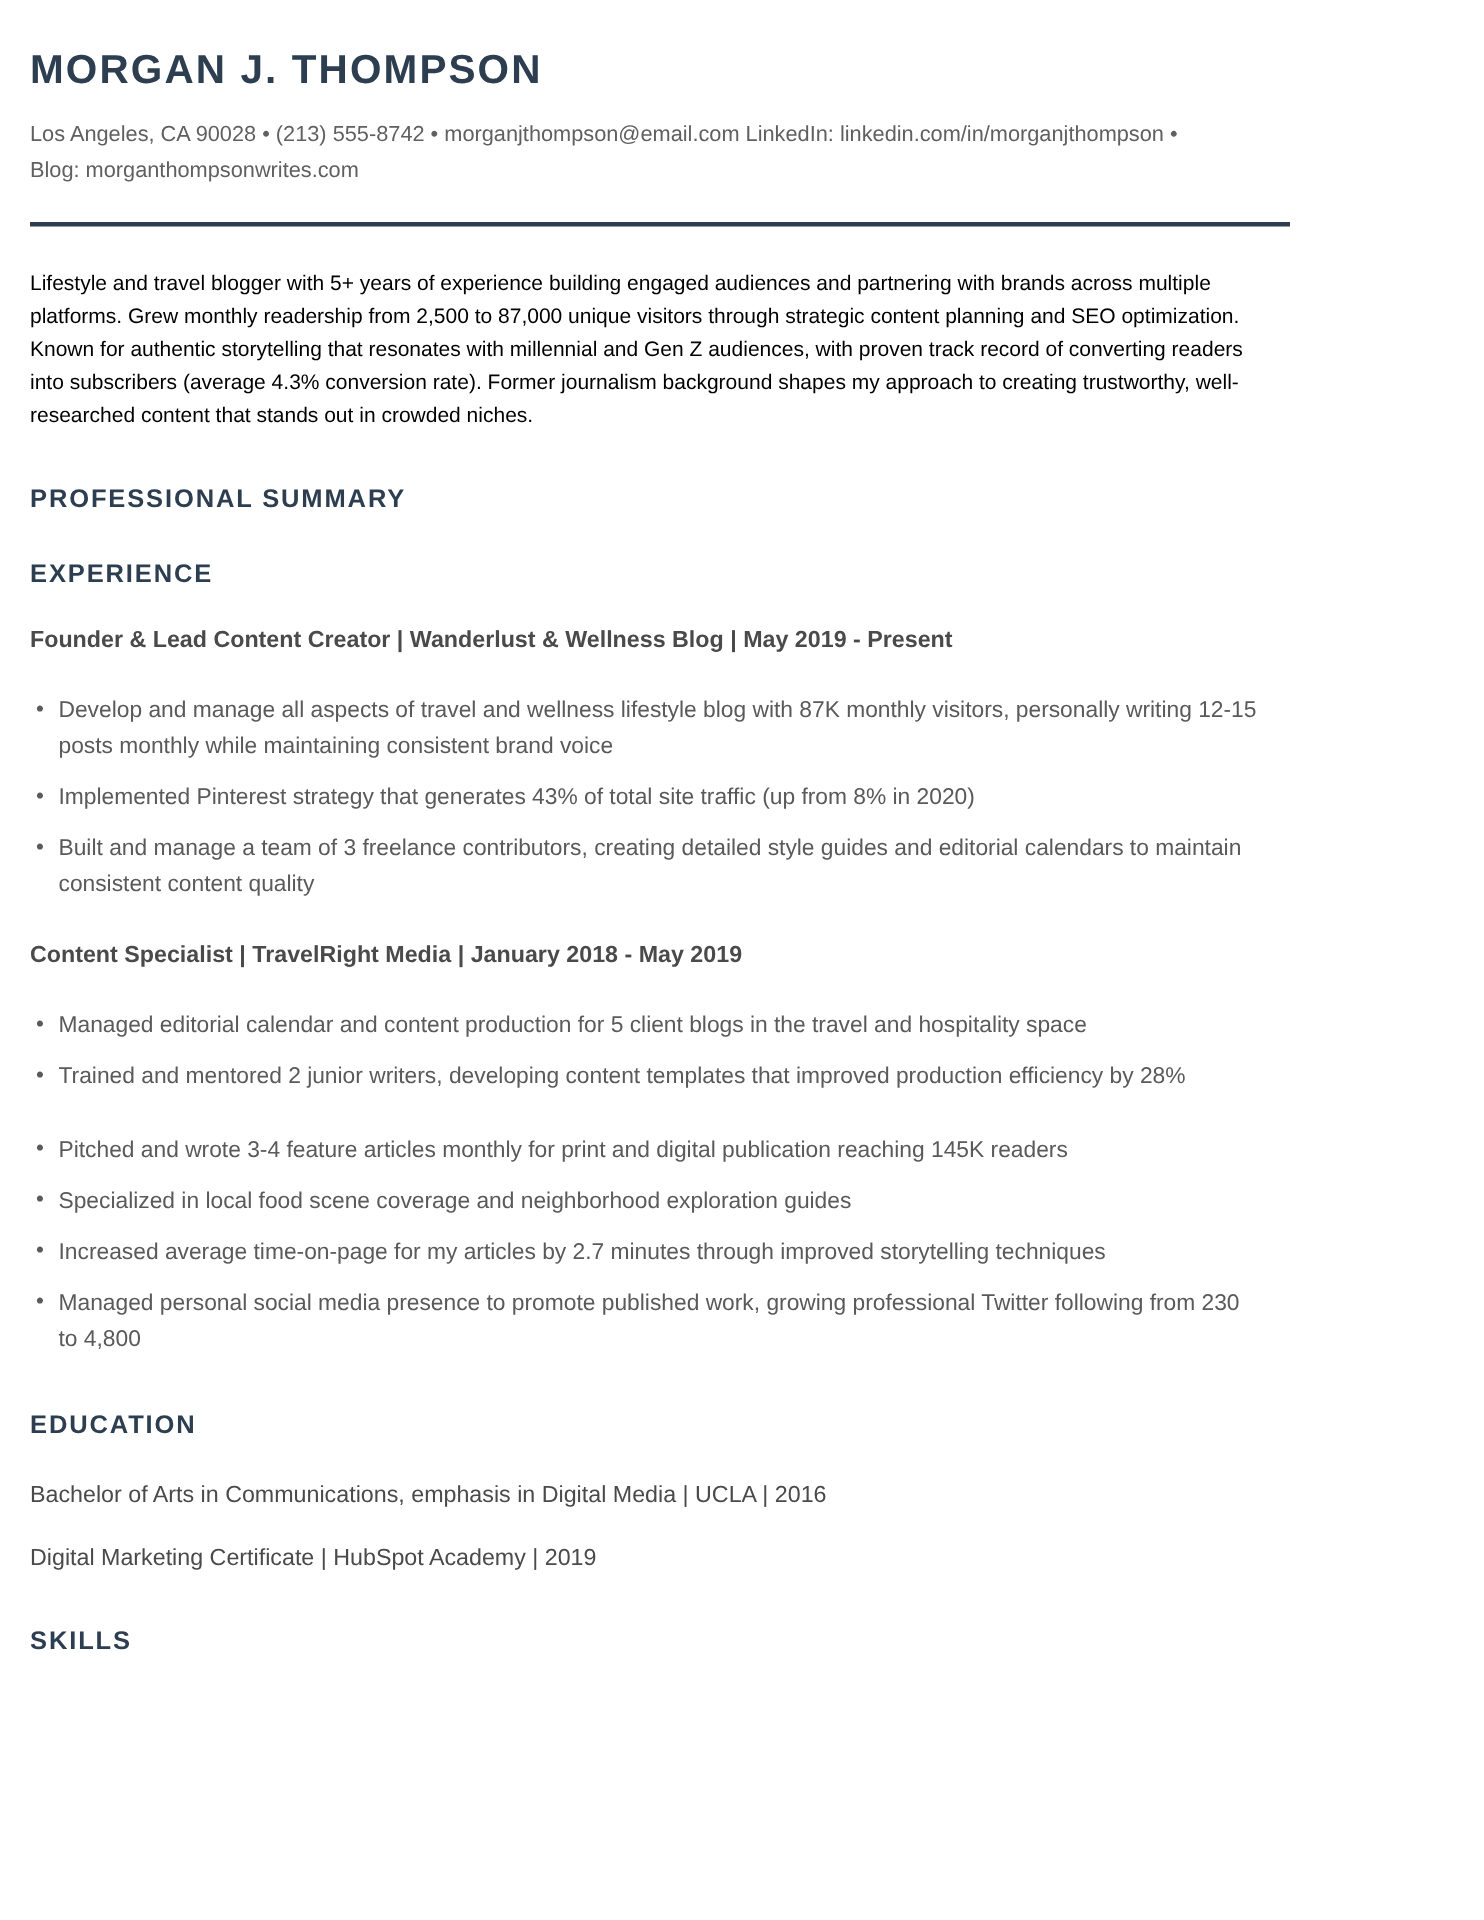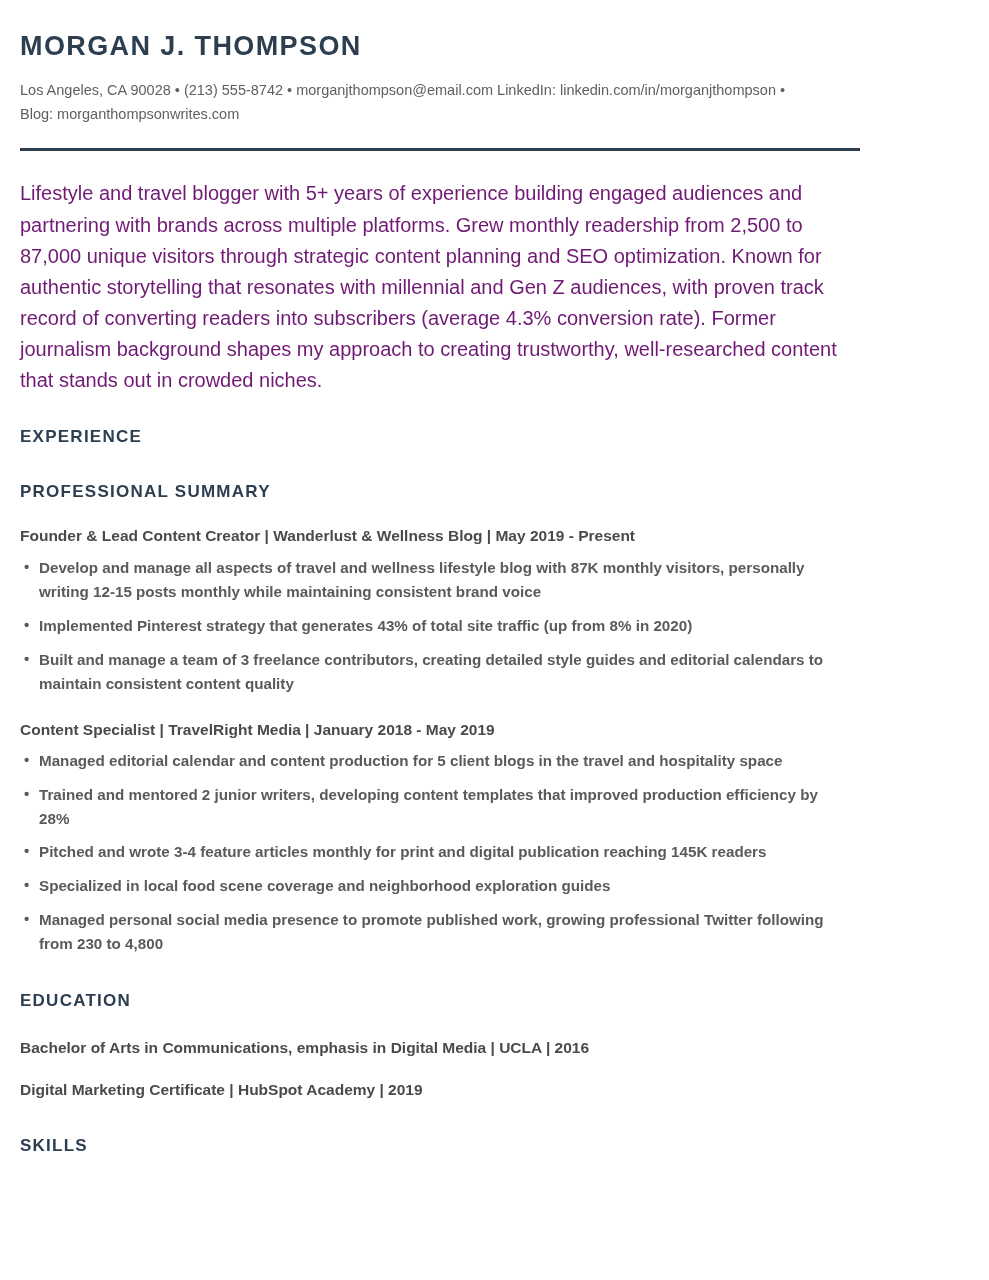--- a/index.html
+++ b/index.html
@@ -44,22 +44,22 @@
   }
   .rule {
     border: 0;
     border-top: 3px solid #2c3e50;
     margin: 22px 0 0 0;
     width: 948px;
   }
 
   
   .summary {
-    font-size: 20px;
-    color: #701a75;
+    font-size: 14px;
+    color: #000000;
     line-height: 1.56;
     margin: 27px 0 0 0;
     max-width: 930px;
     text-align: left;
   }
 
   
   .section-heading {
     font-size: 17px;
     font-weight: bold;
@@ -73,23 +73,22 @@
   
   .job-title {
     font-size: 15.5px;
     font-weight: bold;
     color: #4a4a4a;
     margin: 24px 0 0 0;
     line-height: 1.3;
   }
   ul.bullets {
     list-style: none;
-    margin: 9px 0 0 0;
+    margin: 25px 0 0 0;
     padding: 0;
-    font-weight: bold;
   }
   ul.bullets li {
     position: relative;
     font-size: 15.2px;
     color: #5a5a5a;
     line-height: 1.58;
     padding-left: 19px;
     margin: 0 0 10px 0;
     max-width: 930px;
   }
@@ -101,60 +100,61 @@
     top: -1px;
     font-size: 15px;
     color: #5a5a5a;
     line-height: 1.58;
   }
   .indent { margin-left: 20px; }
 
   
   .edu-line {
     font-size: 15.5px;
-    font-weight: bold;
+    font-weight: normal;
     color: #4a4a4a;
     margin: 22px 0 0 0;
     line-height: 1.3;
   }
   .edu-line.first { margin-top: 27px; }
 </style>
 </head>
 <body>
 
 <div class="page">
 
   <h1 class="name">MORGAN J. THOMPSON</h1>
 
   <p class="contact">Los Angeles, CA 90028 • (213) 555-8742 • morganjthompson@email.com LinkedIn: linkedin.com/in/morganjthompson • Blog: morganthompsonwrites.com</p>
 
   <hr class="rule">
 
   <p class="summary">Lifestyle and travel blogger with 5+ years of experience building engaged audiences and partnering with brands across multiple platforms. Grew monthly readership from 2,500 to 87,000 unique visitors through strategic content planning and SEO optimization. Known for authentic storytelling that resonates with millennial and Gen Z audiences, with proven track record of converting readers into subscribers (average 4.3% conversion rate). Former journalism background shapes my approach to creating trustworthy, well-researched content that stands out in crowded niches.</p>
 
+  <h2 class="section-heading">PROFESSIONAL SUMMARY</h2>
+
   <h2 class="section-heading tight">EXPERIENCE</h2>
-
-  <h2 class="section-heading">PROFESSIONAL SUMMARY</h2>
 
   <h3 class="job-title">Founder &amp; Lead Content Creator | Wanderlust &amp; Wellness Blog | May 2019 - Present</h3>
   <ul class="bullets indent">
     <li>Develop and manage all aspects of travel and wellness lifestyle blog with 87K monthly visitors, personally writing 12-15 posts monthly while maintaining consistent brand voice</li>
     <li>Implemented Pinterest strategy that generates 43% of total site traffic (up from 8% in 2020)</li>
     <li>Built and manage a team of 3 freelance contributors, creating detailed style guides and editorial calendars to maintain consistent content quality</li>
   </ul>
 
   <h3 class="job-title">Content Specialist | TravelRight Media | January 2018 - May 2019</h3>
   <ul class="bullets indent">
     <li>Managed editorial calendar and content production for 5 client blogs in the travel and hospitality space</li>
     <li>Trained and mentored 2 junior writers, developing content templates that improved production efficiency by 28%</li>
   </ul>
 
   <ul class="bullets indent">
     <li>Pitched and wrote 3-4 feature articles monthly for print and digital publication reaching 145K readers</li>
     <li>Specialized in local food scene coverage and neighborhood exploration guides</li>
+    <li>Increased average time-on-page for my articles by 2.7 minutes through improved storytelling techniques</li>
     <li>Managed personal social media presence to promote published work, growing professional Twitter following from 230 to 4,800</li>
   </ul>
 
   <h2 class="section-heading">EDUCATION</h2>
   <p class="edu-line first">Bachelor of Arts in Communications, emphasis in Digital Media | UCLA | 2016</p>
   <p class="edu-line">Digital Marketing Certificate | HubSpot Academy | 2019</p>
 
   <h2 class="section-heading">SKILLS</h2>
 
 </div>

